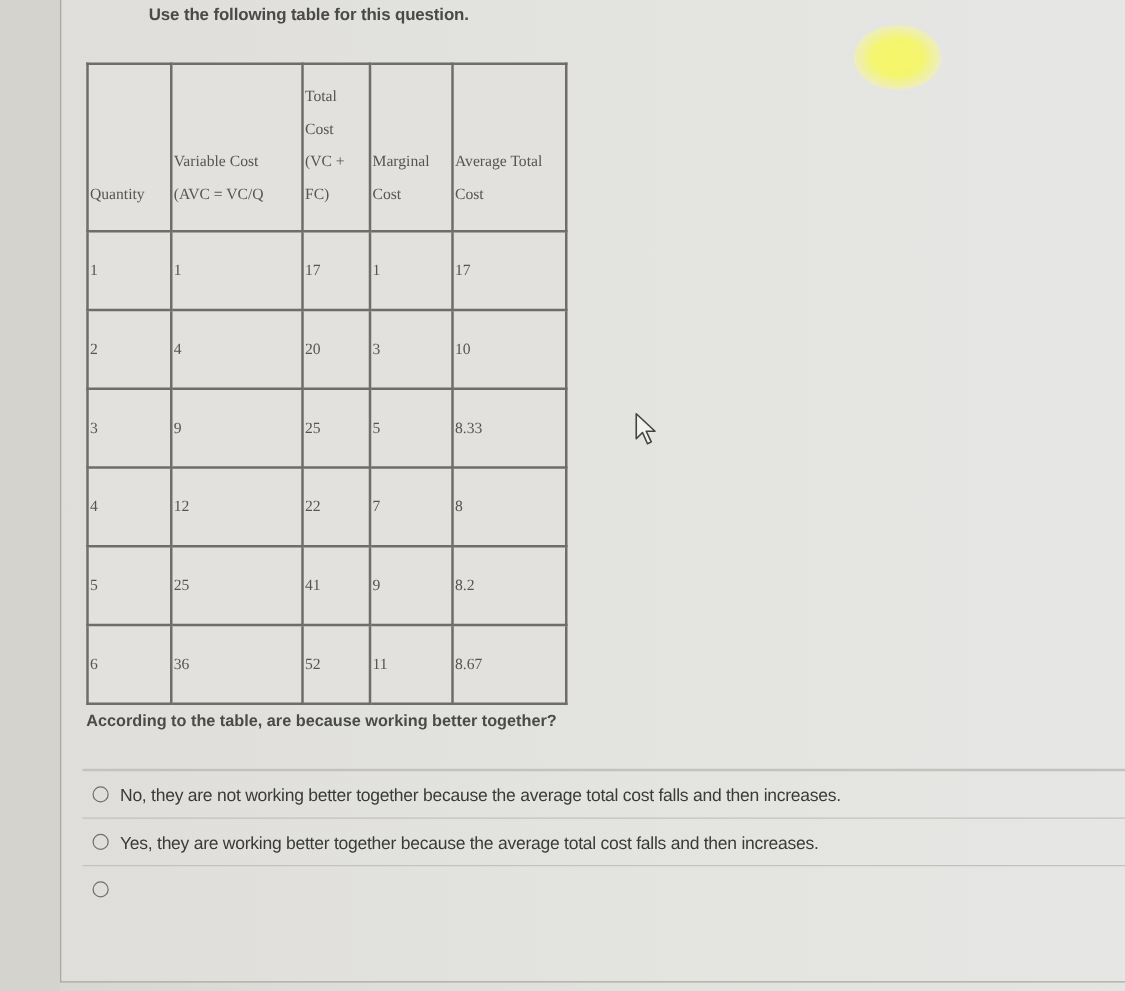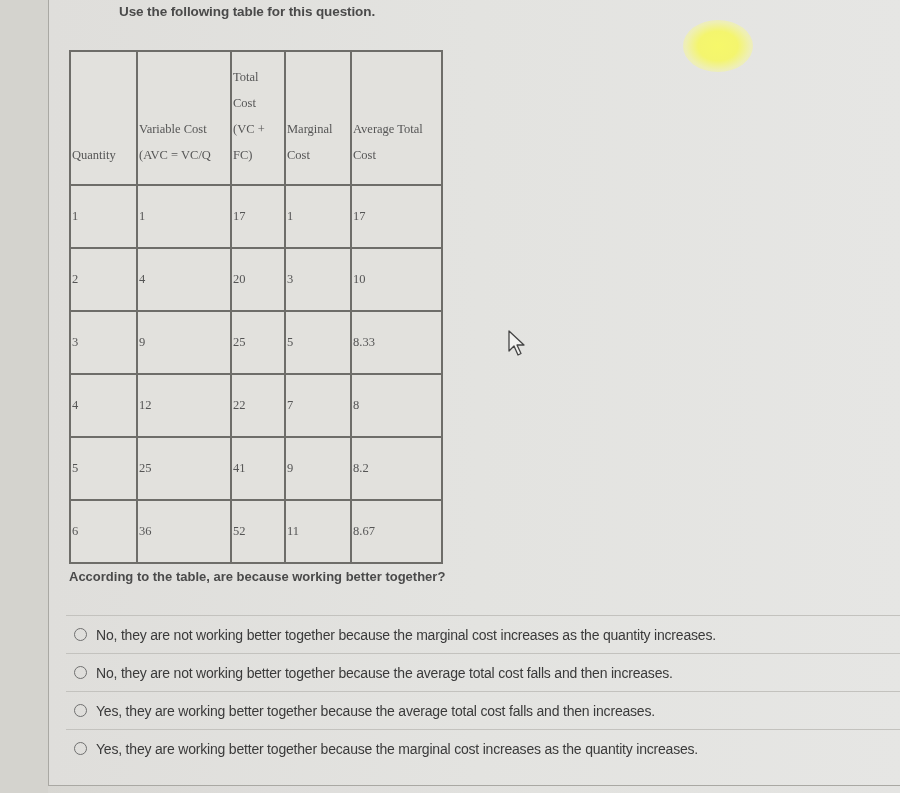--- a/index.html
+++ b/index.html
@@ -45,21 +45,21 @@
       border: 2px solid #6e6d69;
       text-align: left; vertical-align: middle;
       font-weight: normal;
       padding: 0 0 0 1px;
     }
     table.cost-table th {
       height: 91px; line-height: 26px; padding-top: 12px; vertical-align: bottom; padding-bottom: 16px;
     }
     table.cost-table td { height: 63px; }
     .c0 { width: 67px; font-family: Liberation Serif, serif; }
-    .c1 { width: 94px; }
+    .c1 { width: 105px; }
     .c2 { width: 54px; }
     .c3 { width: 66px; }
     .c4 { width: 91px; }
     .cursor {
       position: absolute; left: 507px; top: 329px; width: 22px; height: 30px;
     }
     .prompt {
       position: absolute; left: 69px; top: 569px;
       font-size: 13px; font-weight: bold; color: #4a4a4a;
     }
@@ -159,33 +159,28 @@
     </table>
 
   <svg class="cursor" viewBox="0 0 22 30">
     <path d="M2 2 L2 22 L7 17 L11 26 L14 24.5 L10 16 L17 16 Z" fill="#f2f2f0" stroke="#444" stroke-width="1.3" stroke-linejoin="round"></path>
   </svg>
 
   <div class="prompt">According to the table, are because working better together?</div>
 
   <div class="options">
     <div class="opt-sep"></div>
-    <label class="option">
-      <span class="radio"></span>
-      <span>No, they are not working better together because the marginal cost increases as the quantity increases.</span>
-    </label>
     <div class="opt-sep"></div>
     <label class="option">
       <span class="radio"></span>
       <span>No, they are not working better together because the average total cost falls and then increases.</span>
     </label>
     <div class="opt-sep"></div>
     <label class="option">
       <span class="radio"></span>
       <span>Yes, they are working better together because the average total cost falls and then increases.</span>
     </label>
     <div class="opt-sep"></div>
     <label class="option">
       <span class="radio"></span>
-      <span>Yes, they are working better together because the marginal cost increases as the quantity increases.</span>
     </label>
   </div>
 </div>
 
 </body></html>

